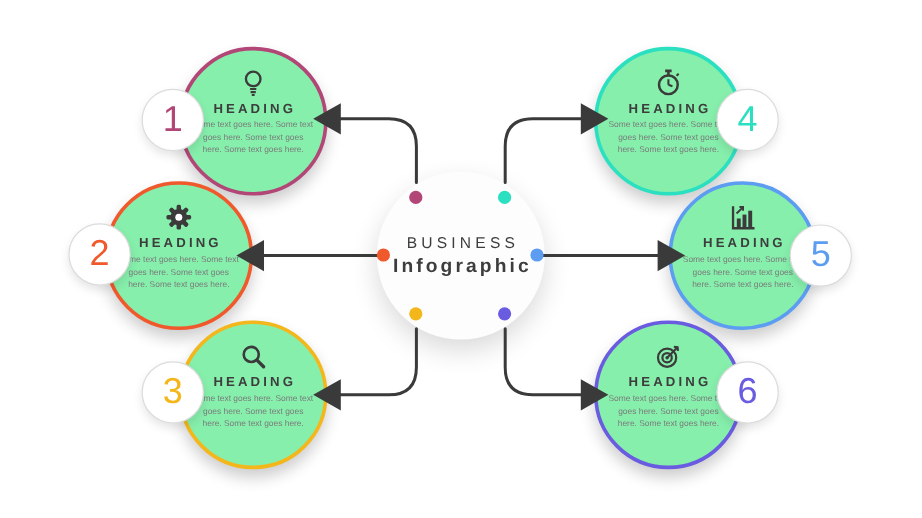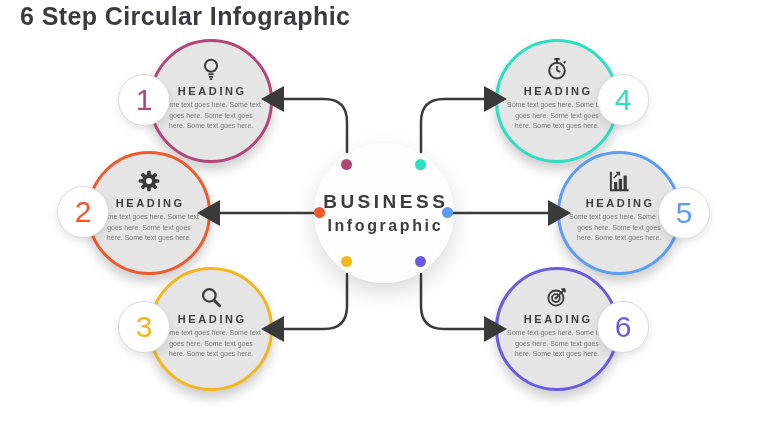--- a/index.html
+++ b/index.html
@@ -14,21 +14,21 @@
 
   
   .connectors{position:absolute;left:0;top:0;z-index:3;pointer-events:none;}
   .connector-line{fill:none;stroke:var(--connector,#3a3a3a);stroke-width:2.5;stroke-linecap:round;}
   .arrowhead{fill:var(--connector,#3a3a3a);}
 
   
   .ring{
     position:absolute;width:124px;height:124px;box-sizing:border-box;
     border:3px solid var(--accent,#999);border-radius:50%;
-    background:#e5e5e5;z-index:1;
+    background:#86efac;z-index:1;
     box-shadow:0 7px 12px rgba(0,0,0,.20);
     display:flex;flex-direction:column;align-items:center;
     padding-top:13px;text-align:center;
   }
   .pos-1{left:149px;top:39px;}
   .pos-2{left:87px;top:151px;}
   .pos-3{left:149px;top:267px;}
   .pos-4{left:495px;top:39px;}
   .pos-5{left:557px;top:151px;}
   .pos-6{left:495px;top:267px;}
@@ -60,37 +60,36 @@
   .badge-5{left:658px;top:187px;}
   .badge-6{left:597px;top:301px;}
 
   
   .center-circle{
     position:absolute;left:314px;top:143px;width:140px;height:140px;border-radius:50%;
     background:#fdfdfd;z-index:2;
     box-shadow:0 9px 22px rgba(0,0,0,.15);
     display:flex;flex-direction:column;align-items:center;justify-content:center;text-align:center;
   }
-  .center-title{font-size:19px;font-weight:bold;letter-spacing:3.5px;padding-left:3.5px;color:var(--heading,#3d3d3d);}
+  .center-title{font-size:13px;font-weight:normal;letter-spacing:3.5px;padding-left:3.5px;color:var(--heading,#3d3d3d);}
   .center-subtitle{margin-top:4px;font-size:16px;font-weight:600;letter-spacing:2.6px;padding-left:2.6px;color:var(--heading,#3d3d3d);}
 
   .dot{position:absolute;width:11px;height:11px;border-radius:50%;background:var(--accent,#999);z-index:4;}
   .dot-1{left:341px;top:159px;}
   .dot-4{left:415px;top:159px;}
   .dot-2{left:314px;top:207px;}
   .dot-5{left:442px;top:207px;}
   .dot-3{left:341px;top:256px;}
   .dot-6{left:415px;top:256px;}
 </style>
 </head>
 <body style="--connector: #3a3a3a; --icon: #3b3b3b; --title: #3a3a41; --heading: #3d3d3d; --body: #7b7b7b;">
 
 <div class="canvas">
 
-  <div class="page-title">6 Step Circular Infographic</div>
 
   <svg class="connectors" width="768" height="432" viewBox="0 0 768 432">
     <path class="connector-line" d="M347,152 L347,122 Q347,99 324,99 L283,99"></path>
     <polygon class="arrowhead" points="261,99 284,86 284,112"></polygon>
     <path class="connector-line" d="M421,152 L421,122 Q421,99 444,99 L485,99"></path>
     <polygon class="arrowhead" points="507,99 484,86 484,112"></polygon>
     <path class="connector-line" d="M321,213 L220,213"></path>
     <polygon class="arrowhead" points="197,213 220,200 220,226"></polygon>
     <path class="connector-line" d="M447,213 L548,213"></path>
     <polygon class="arrowhead" points="571,213 548,200 548,226"></polygon>

